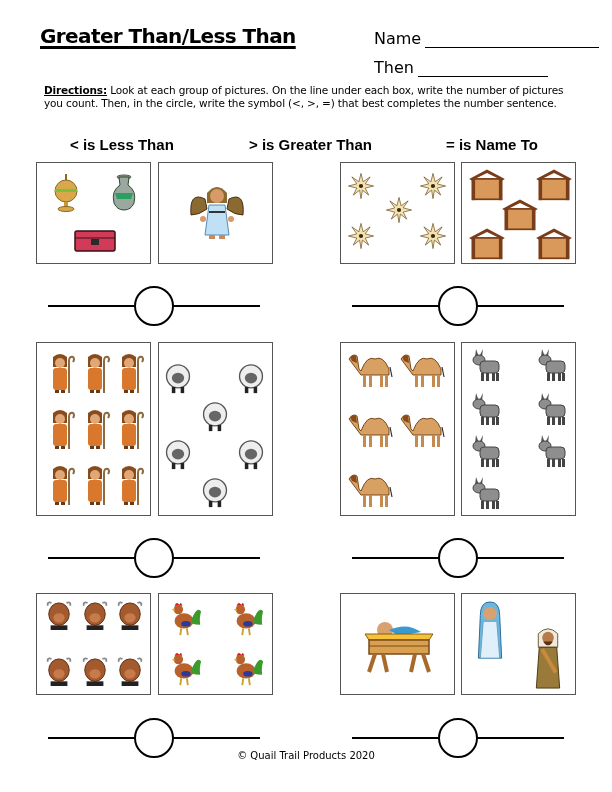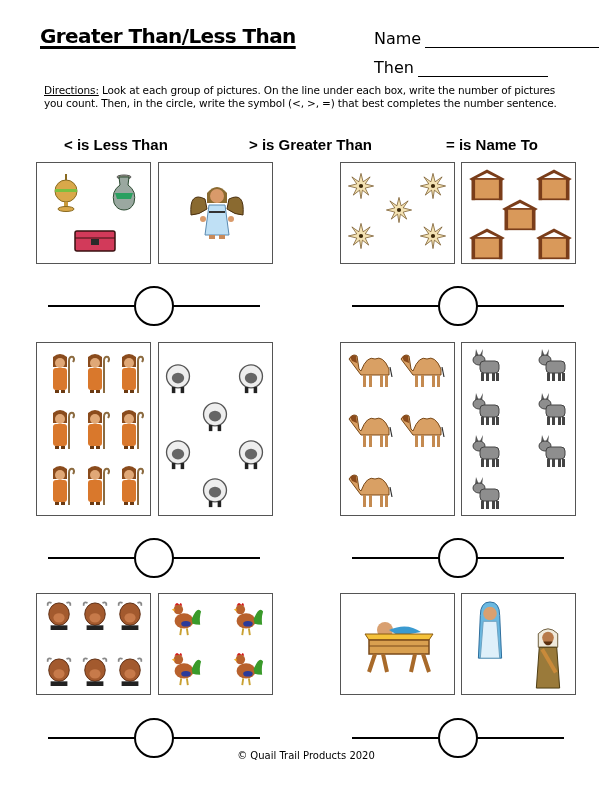--- a/index.html
+++ b/index.html
@@ -15,21 +15,21 @@
   }
   .field { position: absolute; font-size: 16px; white-space: nowrap; display: flex; align-items: flex-end; }
   .field .line { display: inline-block; border-bottom: 1px solid #000; height: 10px; margin-left: 4px; }
   .name-field { left: 374px; top: 29px; }
   .date-field { left: 374px; top: 58px; }
 
   .directions {
     position: absolute; left: 44px; top: 84px; width: 530px;
     font-size: 10.5px; line-height: 12.5px; letter-spacing: -0.15px;
   }
-  .directions .lbl { text-decoration: underline; }
+  .directions .lbl { text-decoration: underline; font-weight: bold; }
 
   .legend { position: absolute; top: 136px; font-family: "Liberation Sans", sans-serif; font-weight: bold; font-size: 15px; white-space: nowrap; }
 
   .box { position: absolute; border: 1px solid #555; background: #fff; }
   .pic { position: absolute; display: flex; align-items: center; justify-content: center; }
   .pic svg { display: block; }
 
   .answer { position: absolute; height: 40px; }
   .answer .ln { position: absolute; top: 19px; height: 2px; background: #000; }
   .answer .circ { position: absolute; top: 0; width: 40px; height: 40px; border: 2px solid #000; border-radius: 50%; background: #fff; }
@@ -160,21 +160,21 @@
 </div>
 <div class="field date-field">
   <span>Then</span>
   <span class="line" style="width:130px"></span>
 </div>
 
 <div class="directions">
   <span class="lbl">Directions:</span><span> Look at each group of pictures. On the line under each box, write the number of pictures you count. Then, in the circle, write the symbol (&lt;, &gt;, =) that best completes the number sentence.</span>
 </div>
 
-<div class="legend" style="left:64px">&lt; is Less Than</div>
+<div class="legend" style="left:70px">&lt; is Less Than</div>
 <div class="legend" style="left:249px">&gt; is Greater Than</div>
 <div class="legend" style="left:446px">= is Name To</div>
 
 <div class="box" style="left:36px;top:162px;width:115px;height:102px">
   <div class="pic" style="left:14px;top:10px;width:30px;height:40px">
       <svg width="30" height="40">
         <use href="#s-orb"></use>
       </svg>
     </div>
   <div class="pic" style="left:72px;top:10px;width:30px;height:40px">

